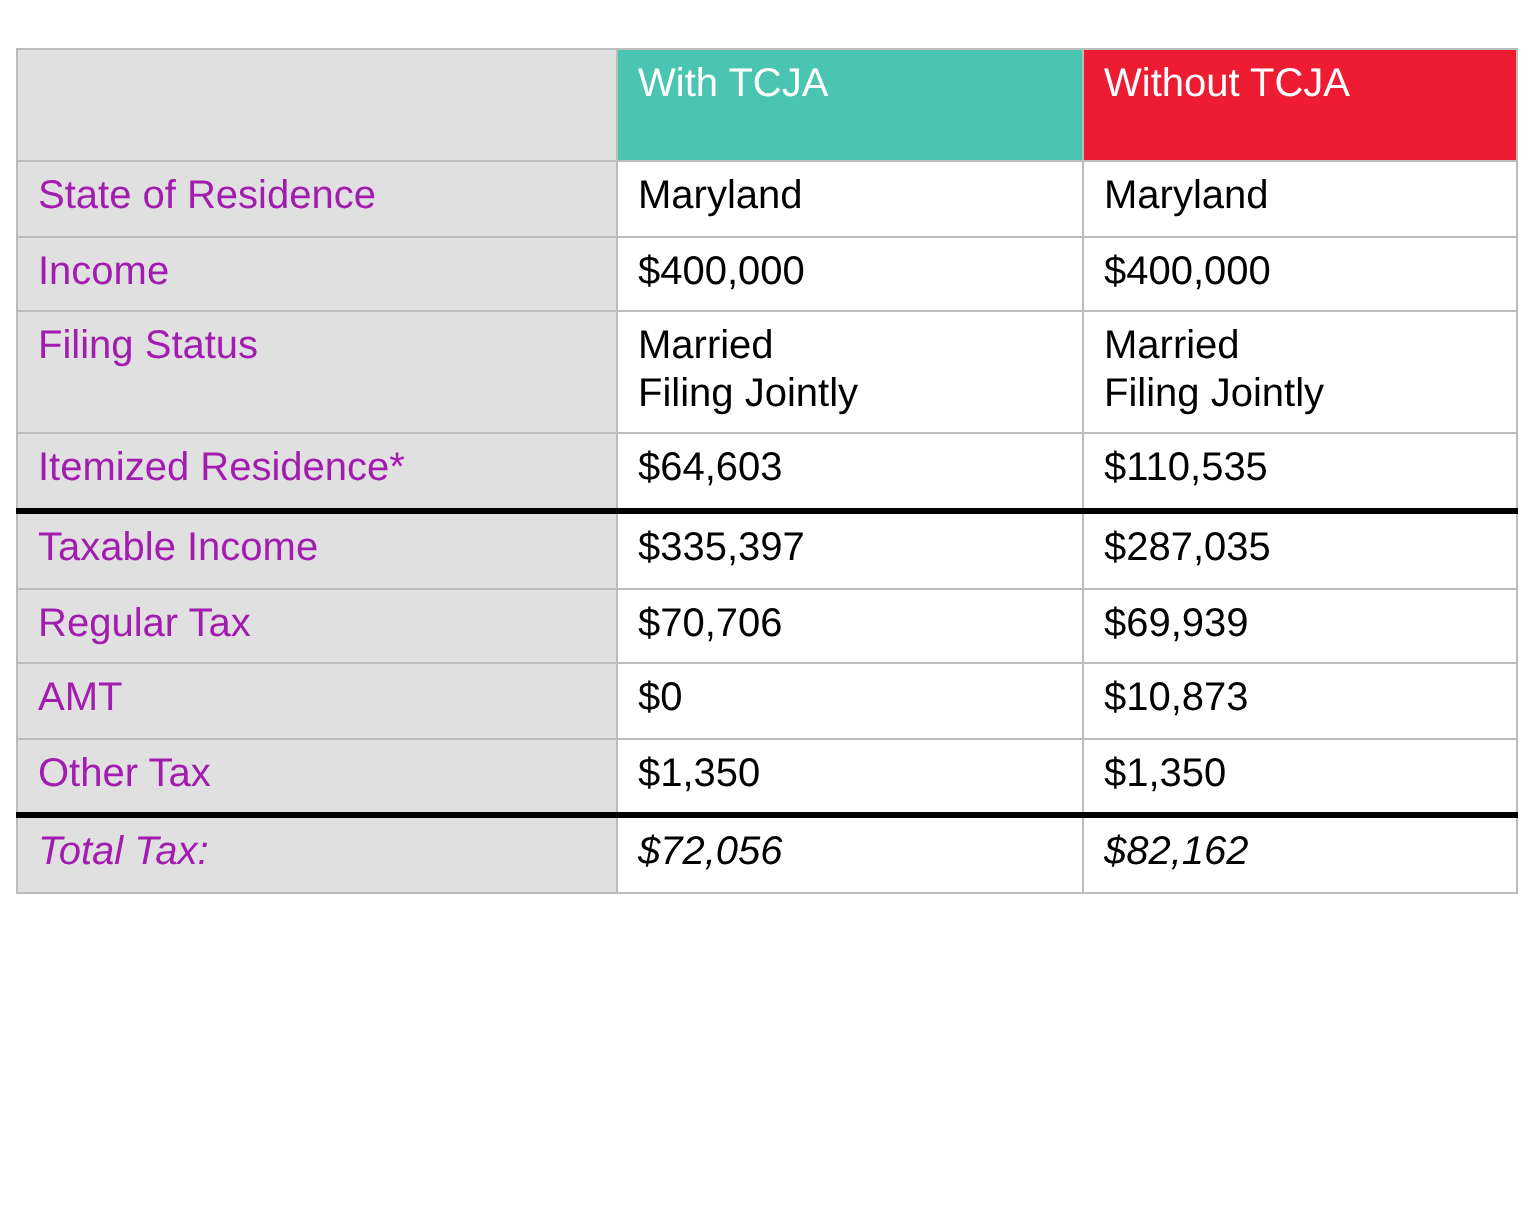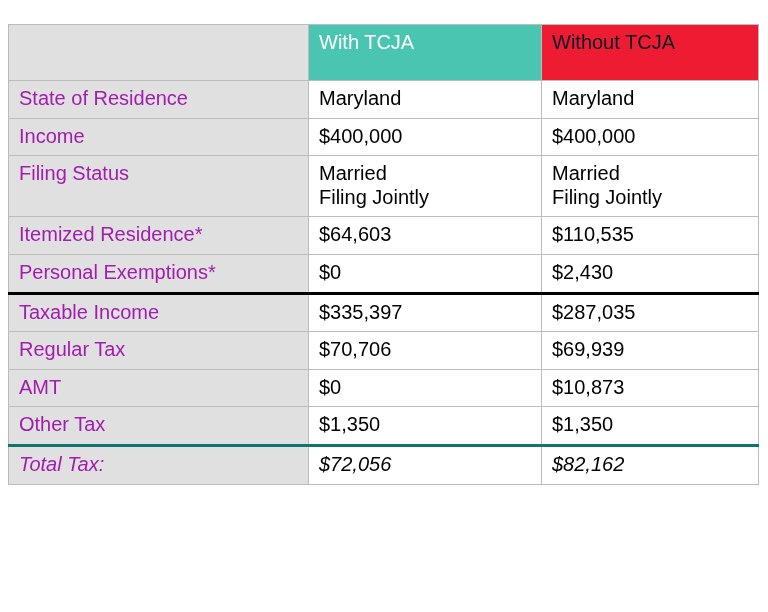--- a/index.html
+++ b/index.html
@@ -49,21 +49,21 @@
     background: #49c5b1;
     color: #ffffff;
     font-weight: bold;
     font-size: 21px;
     border: 1px solid #49c5b1;
     padding-top: 9px;
     padding-bottom: 10px;
   }
   .hdr-red {
     background: #ed1c32;
-    color: #0f172a;
+    color: #ffffff;
     font-weight: bold;
     font-size: 21px;
     border: 1px solid #ed1c32;
     padding-top: 9px;
     padding-bottom: 10px;
   }
 
   
   td.label-cell {
     background: #e0e0e0;
@@ -71,21 +71,21 @@
   }
   td.value-cell {
     background: #ffffff;
   }
 
   
   tr.section-start > td {
     border-top: 3px solid #000000;
   }
   tr.total-row > td {
-    border-top: 3px solid #0f766e;
+    border-top: 3px solid #000000;
     font-style: italic;
   }
   tr.total-row > td.label-cell {
     font-style: italic;
   }
   .multiline {
     white-space: pre-line;
   }
 </style>
 </head>
@@ -121,25 +121,20 @@
         <td class="value-cell multiline">Married
 Filing Jointly</td>
         <td class="value-cell multiline">Married
 Filing Jointly</td>
       </tr>
       <tr>
         <td class="label-cell">Itemized Residence*</td>
         <td class="value-cell">$64,603</td>
         <td class="value-cell">$110,535</td>
       </tr>
-      <tr>
-        <td class="label-cell">Personal Exemptions*</td>
-        <td class="value-cell">$0</td>
-        <td class="value-cell">$2,430</td>
-      </tr>
       <tr class="section-start">
         <td class="label-cell">Taxable Income</td>
         <td class="value-cell">$335,397</td>
         <td class="value-cell">$287,035</td>
       </tr>
       <tr>
         <td class="label-cell">Regular Tax</td>
         <td class="value-cell">$70,706</td>
         <td class="value-cell">$69,939</td>
       </tr>

